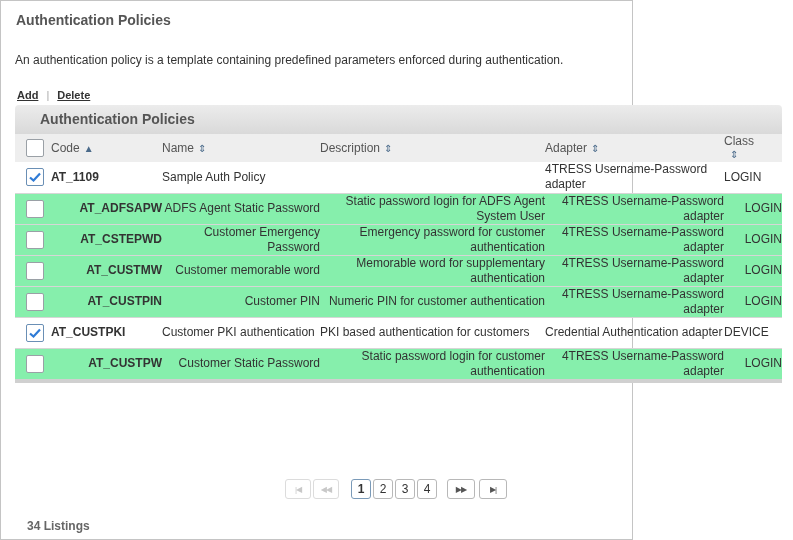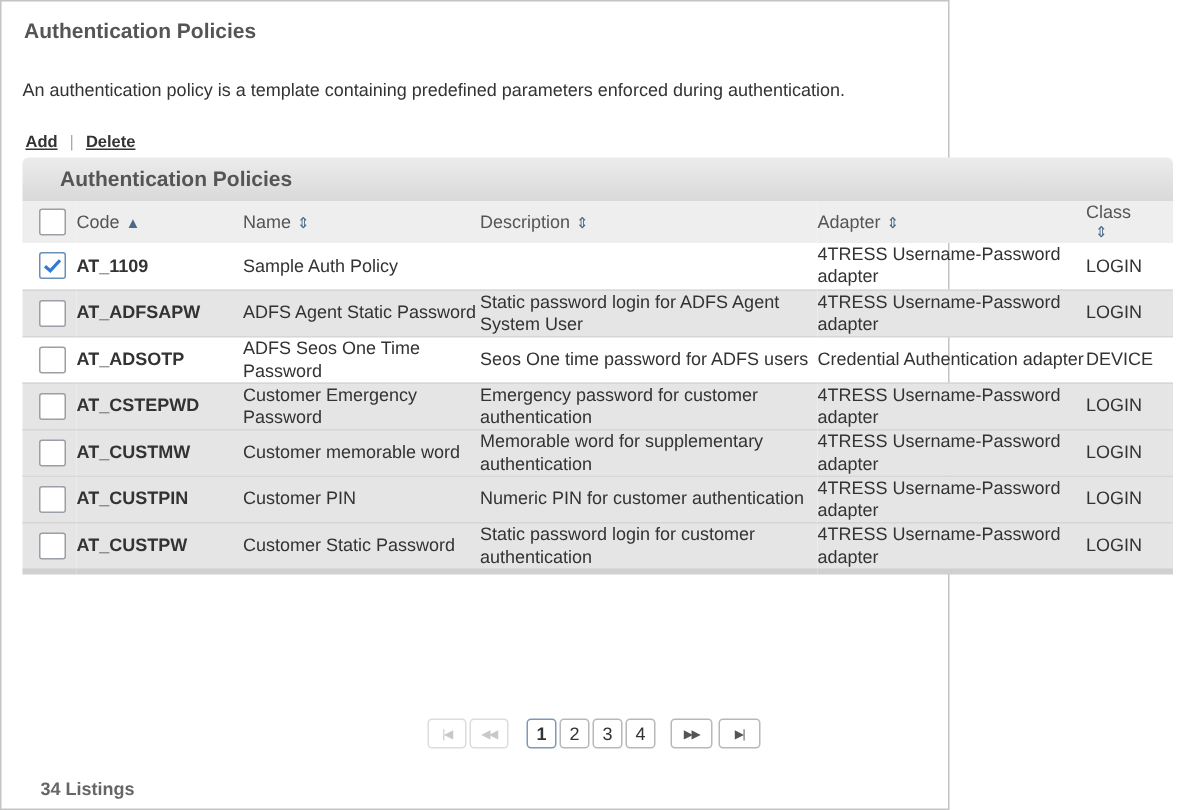--- a/index.html
+++ b/index.html
@@ -12,21 +12,21 @@
   .actions a { color: #333; text-decoration: underline; cursor: pointer; }
   .actions .sep { color: #aaa; font-weight: normal; margin: 0 8px; }
 
   .panel { position: absolute; left: 14px; top: 104px; width: 767px; }
   .panel-head { height: 29px; background: linear-gradient(#ececec, #d9d9d9); border-radius: 4px 4px 0 0; padding-left: 25px; line-height: 29px; font-size: 14px; font-weight: bold; color: #555; }
   table { width: 767px; border-collapse: collapse; table-layout: fixed; }
   thead tr { background: #eeeeee; height: 28px; }
   th { font-weight: normal; text-align: left; color: #555; font-size: 12px; vertical-align: middle; }
   th .sort { color: #4a6a8a; font-size: 10px; margin-left: 4px; }
   tbody tr { height: 31px; border-bottom: 1px solid #d6d6d6; }
-  tbody tr.alt { background: #e5e5e5; }
+  tbody tr.alt { background: #86efac; text-align: right; }
   tbody tr.last { border-bottom: 4px solid #d0d0d0; }
   td { font-size: 12px; color: #333; vertical-align: middle; line-height: 15px; }
   td.code { font-weight: bold; color: #333; }
   .cb { width: 18px; height: 18px; border: 1px solid #9aa0a6; border-radius: 2px; background: #fff; margin-left: 11px; display: flex; align-items: center; justify-content: center; cursor: pointer; }
   .cb.checked { border-color: #6a8fb5; }
   .cb svg { width: 12px; height: 10px; }
 
   .pager { position: absolute; top: 478px; left: 284px; display: flex; gap: 0; }
   .pbtn { height: 20px; border: 1px solid #b8b8b8; border-radius: 3px; background: #fff; font-size: 12px; color: #333; display: flex; align-items: center; justify-content: center; cursor: pointer; }
   .pbtn.nav { width: 26px; font-size: 8px; color: #555; letter-spacing: -1px; }
@@ -87,30 +87,20 @@
           <tr class="alt">
             <td>
               <div class="cb"></div>
             </td>
             <td class="code">AT_ADFSAPW</td>
             <td>ADFS Agent Static Password</td>
             <td>Static password login for ADFS Agent System User</td>
             <td>4TRESS Username-Password adapter</td>
             <td>LOGIN</td>
           </tr>
-          <tr class="">
-            <td>
-              <div class="cb"></div>
-            </td>
-            <td class="code">AT_ADSOTP</td>
-            <td>ADFS Seos One Time Password</td>
-            <td>Seos One time password for ADFS users</td>
-            <td>Credential Authentication adapter</td>
-            <td>DEVICE</td>
-          </tr>
           <tr class="alt">
             <td>
               <div class="cb"></div>
             </td>
             <td class="code">AT_CSTEPWD</td>
             <td>Customer Emergency Password</td>
             <td>Emergency password for customer authentication</td>
             <td>4TRESS Username-Password adapter</td>
             <td>LOGIN</td>
           </tr>
@@ -127,20 +117,34 @@
           <tr class="alt">
             <td>
               <div class="cb"></div>
             </td>
             <td class="code">AT_CUSTPIN</td>
             <td>Customer PIN</td>
             <td>Numeric PIN for customer authentication</td>
             <td>4TRESS Username-Password adapter</td>
             <td>LOGIN</td>
           </tr>
+          <tr class="">
+            <td>
+              <div class="cb checked">
+                <svg viewBox="0 0 12 10">
+                  <path d="M1 5.5 L4.5 8.5 L11 1.5" fill="none" stroke="#2f7bd6" stroke-width="2.2"></path>
+                </svg>
+              </div>
+            </td>
+            <td class="code">AT_CUSTPKI</td>
+            <td>Customer PKI authentication</td>
+            <td>PKI based authentication for customers</td>
+            <td>Credential Authentication adapter</td>
+            <td>DEVICE</td>
+          </tr>
           <tr class="alt last">
             <td>
               <div class="cb"></div>
             </td>
             <td class="code">AT_CUSTPW</td>
             <td>Customer Static Password</td>
             <td>Static password login for customer authentication</td>
             <td>4TRESS Username-Password adapter</td>
             <td>LOGIN</td>
           </tr>

